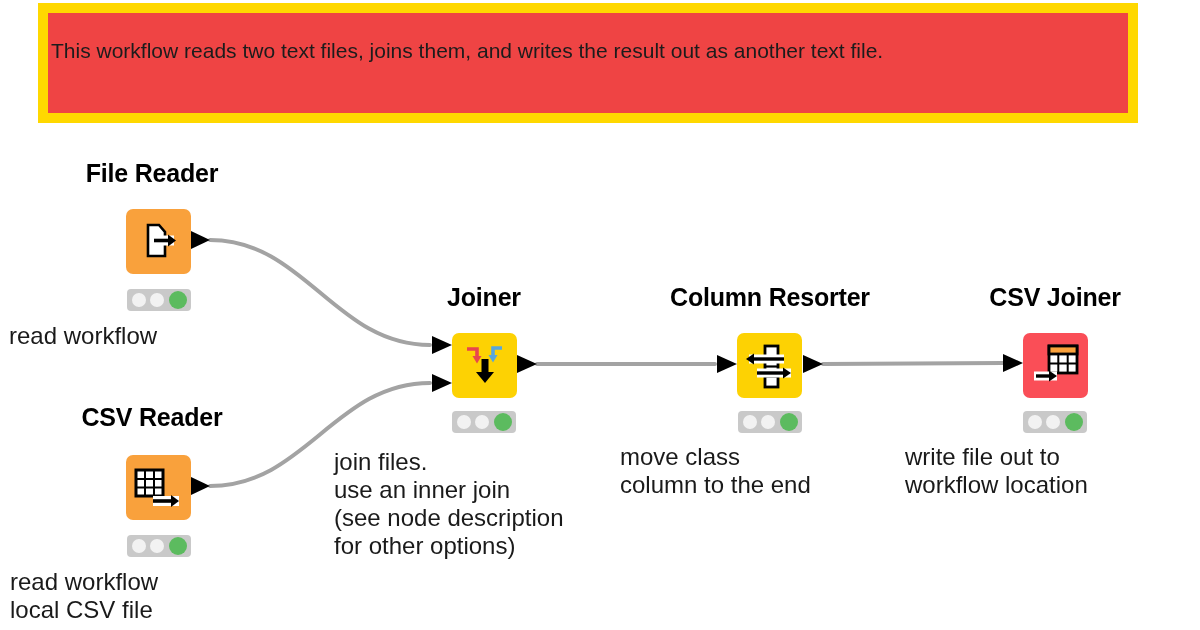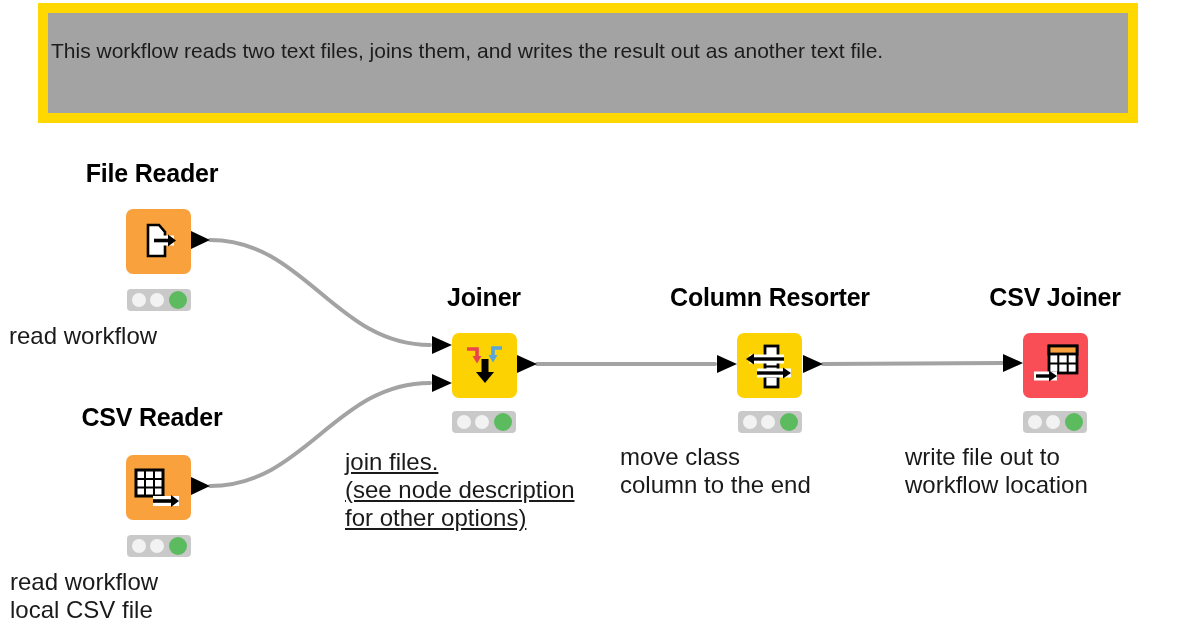--- a/index.html
+++ b/index.html
@@ -3,21 +3,21 @@
 <meta charset="utf-8">
 <style>
   html,body{margin:0;padding:0;background:#fff;}
   #canvas{
     position:relative;width:1200px;height:630px;overflow:hidden;background:#ffffff;
     font-family:"Liberation Sans","DejaVu Sans",sans-serif;
   }
   
   #annotation{
     position:absolute;left:38px;top:3px;width:1100px;height:120px;
-    border:10px solid #FFD800;background:#a3a3a3;box-sizing:border-box;
+    border:10px solid #FFD800;background:#ef4444;box-sizing:border-box;
   }
   #annotation .atext{
     position:absolute;left:3px;top:26px;font-size:21px;color:#1c1c1c;letter-spacing:0;
     white-space:nowrap;
   }
   
   #wires{position:absolute;left:0;top:0;width:1200px;height:630px;}
   
   .node-icon{position:absolute;width:65px;height:65px;border-radius:7px;}
   .node-source{background:#F9A13C;}
@@ -56,21 +56,21 @@
   #title-csv-writer{left:925px;top:285px;}
 
   #tl-file-reader{left:127px;top:289px;}
   #tl-csv-reader{left:127px;top:535px;}
   #tl-joiner{left:452px;top:411px;}
   #tl-column-resorter{left:738px;top:411px;}
   #tl-csv-writer{left:1023px;top:411px;}
 
   #cap-file-reader{left:9px;top:322px;}
   #cap-csv-reader{left:10px;top:568px;}
-  #cap-joiner{left:345px;top:448px;text-decoration:underline;}
+  #cap-joiner{left:334px;top:448px;}
   #cap-column-resorter{left:620px;top:443px;}
   #cap-csv-writer{left:905px;top:443px;}
 </style>
 </head>
 <body>
 
 <div id="canvas">
 
   <div id="annotation">
     <div class="atext">This workflow reads two text files, joins them, and writes the result out as another text file.</div>
@@ -147,20 +147,21 @@
       <polygon points="24,39 42,39 33,50" fill="#000"></polygon>
     </svg>
   </div>
   <div class="tl" id="tl-joiner">
     <span class="dot"></span>
     <span class="dot"></span>
     <span class="dot on"></span>
   </div>
   <div class="node-caption" id="cap-joiner">
     <div>join files.</div>
+    <div>use an inner join</div>
     <div>(see node description</div>
     <div>for other options)</div>
   </div>
 
   <div class="node-title" id="title-column-resorter">Column Resorter</div>
   <div class="node-icon node-manipulator" id="icon-column-resorter">
     <svg width="65" height="65" viewBox="0 0 65 65">
       <rect x="28" y="13" width="13" height="41" fill="#ffffff" stroke="#000" stroke-width="2.8"></rect>
       <line x1="28" y1="23.5" x2="41" y2="23.5" stroke="#000" stroke-width="2.2"></line>
       <line x1="28" y1="33.5" x2="41" y2="33.5" stroke="#000" stroke-width="2.2"></line>

